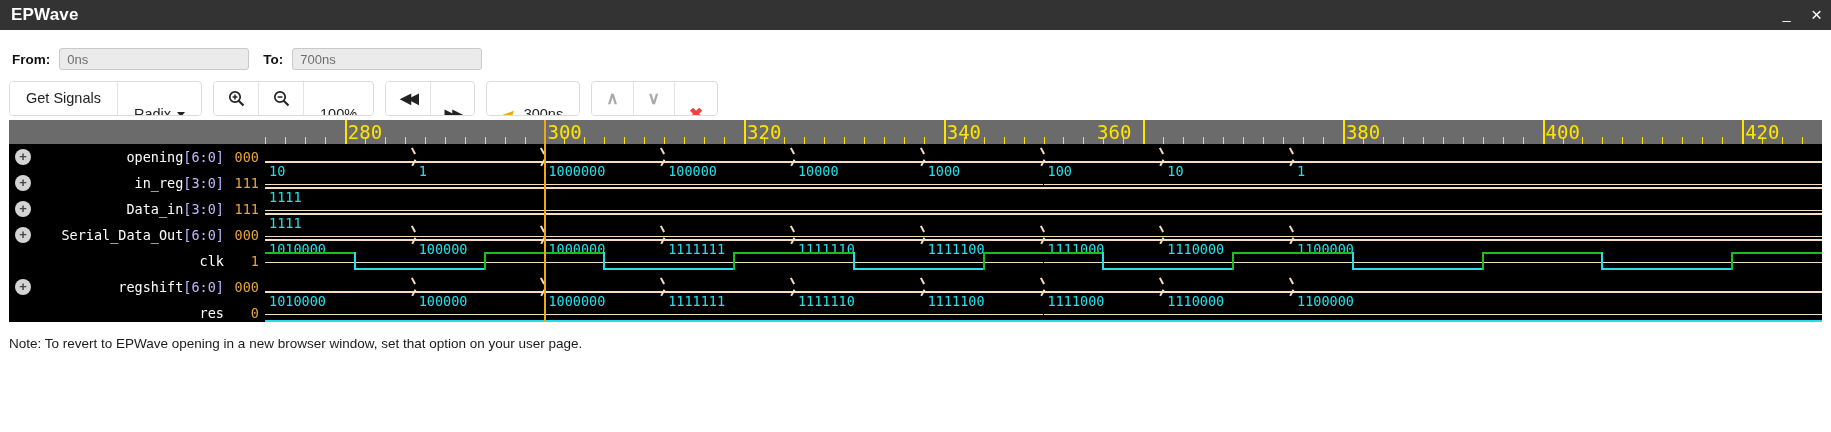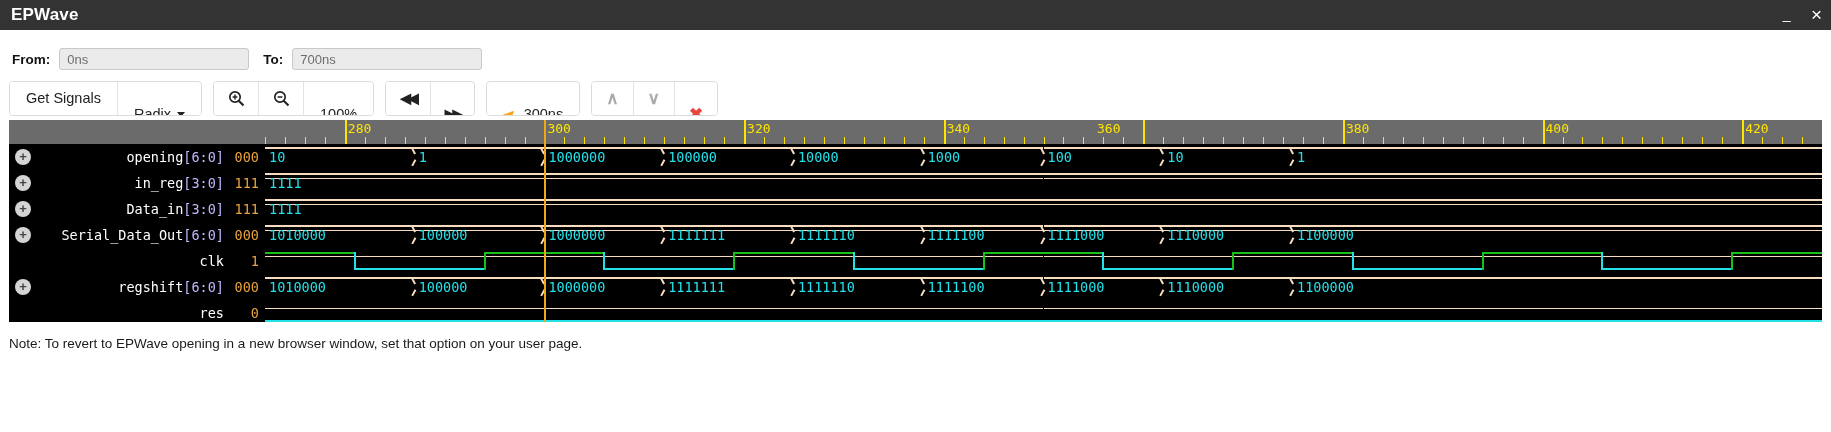--- a/index.html
+++ b/index.html
@@ -66,25 +66,25 @@
     font-family:"Liberation Sans",sans-serif;cursor:pointer;
   }
   .sname{color:#ffffff;}
   .sbits{color:#c4b5fd;}
   .sval{color:#e8a33d;margin-left:9px;min-width:26px;text-align:right;}
   
   .ruler{position:absolute;left:256px;top:0;right:0;height:24px;background:#6b6b6b;overflow:hidden;}
   .tick{position:absolute;bottom:0;width:1px;height:7px;background:#ffe400;}
   .majtick{position:absolute;top:0;width:2px;height:24px;background:#ffe400;}
   .majtick.cursor{background:#f0a818;}
-  .tlabel{position:absolute;top:1px;font-size:13px;color:#ffe400;font-family:"DejaVu Sans Mono","Liberation Mono",monospace;padding-left:3px;}
+  .tlabel{position:absolute;top:1px;font-size:19px;color:#ffe400;font-family:"DejaVu Sans Mono","Liberation Mono",monospace;padding-left:3px;}
   
   .lanes{position:absolute;left:256px;top:24px;right:0;bottom:0;overflow:hidden;}
   .lane{position:relative;height:26px;width:100%;}
-  .busseg{position:absolute;top:3px;height:32px;box-sizing:border-box;}
+  .busseg{position:absolute;top:17px;height:24px;box-sizing:border-box;}
   .busseg .topl{position:absolute;left:0;right:0;top:0;height:1.5px;background:#f6dcc0;}
   .busseg .botl{position:absolute;left:0;right:0;bottom:0;height:1.5px;background:#f6dcc0;}
   .busseg .txt{
     position:absolute;left:4px;top:1px;color:#23e0e8;font-size:13.5px;
     font-family:"DejaVu Sans Mono","Liberation Mono",monospace;white-space:nowrap;line-height:18px;
   }
   .bustrans{position:absolute;top:3px;height:20px;width:7px;}
   .bustrans::before,.bustrans::after{content:"";position:absolute;left:0;width:7px;height:1.6px;background:#f6dcc0;}
   .bustrans::before{top:0;transform-origin:left center;transform:rotate(62deg);}
   .bustrans::after{bottom:0;transform-origin:left center;transform:rotate(-62deg);}

